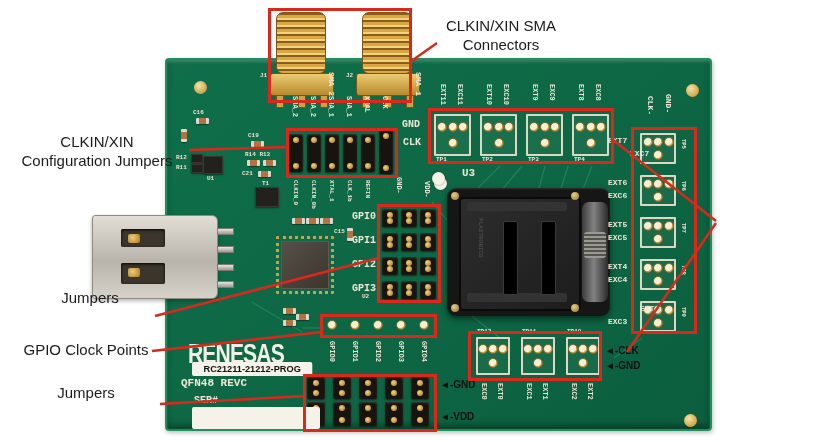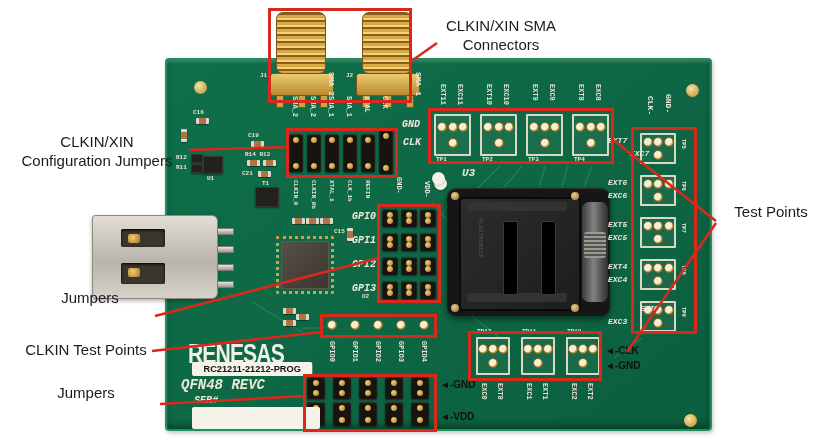--- a/index.html
+++ b/index.html
@@ -8,21 +8,21 @@
   
   .pcb{position:absolute;left:165px;top:58px;width:547px;height:373px;border-radius:4px;
        background:linear-gradient(140deg,#0f6f4a,#0e6845 45%,#0b5e3e);
        border:2px solid #1f8f5c;box-sizing:border-box;
        box-shadow:inset 0 2px 3px rgba(255,255,255,.18), inset 0 -4px 6px rgba(0,0,0,.35), 1px 2px 4px rgba(0,0,0,.25);}
   .hole{position:absolute;width:13px;height:13px;border-radius:50%;
         background:radial-gradient(circle at 38% 35%,#f3e3a6,#cfa54b 70%,#8a6a25);}
   .fid{position:absolute;width:13px;height:13px;border-radius:50%;background:#f4f1e6;box-shadow:0 0 2px rgba(0,0,0,.4);}
   
   .silk{position:absolute;color:#ece7d6;font-family:"Liberation Mono",monospace;font-weight:700;
-        font-size:8px;line-height:1;white-space:nowrap;font-style:italic;}
+        font-size:8px;line-height:1;white-space:nowrap;}
   .vsilk{position:absolute;color:#ece7d6;font-family:"Liberation Mono",monospace;font-weight:700;
          font-size:7px;line-height:1;writing-mode:vertical-rl;white-space:nowrap;letter-spacing:0;}
   .ref{position:absolute;color:#e8e3d0;font-family:"Liberation Mono",monospace;font-size:6px;
        font-weight:700;line-height:1;white-space:nowrap;}
   
   .pasv{position:absolute;width:13px;height:6px;border-radius:1px;
         background:linear-gradient(90deg,#d9d9d2 0 3px,#b5713f 3px 10px,#d9d9d2 10px);box-shadow:0 1px 1px rgba(0,0,0,.4);}
   .pasvV{position:absolute;width:6px;height:13px;border-radius:1px;
         background:linear-gradient(180deg,#d9d9d2 0 3px,#b5713f 3px 10px,#d9d9d2 10px);box-shadow:0 1px 1px rgba(0,0,0,.4);}
   .chipS{position:absolute;background:#23211e;border:1px solid #3a3733;border-radius:1px;box-shadow:0 1px 2px rgba(0,0,0,.5);}
@@ -284,21 +284,21 @@
   <div class="jmp" style="left:359px;top:402px;width:18px;height:24px"></div>
   <div class="jmp" style="left:385px;top:377px;width:18px;height:22px"></div>
   <div class="jmp" style="left:385px;top:402px;width:18px;height:24px"></div>
   <div class="jmp" style="left:411px;top:377px;width:18px;height:22px"></div>
   <div class="jmp" style="left:411px;top:402px;width:18px;height:24px"></div>
   <span class="blkarrow" style="left:440px;top:380px">◄-GND</span>
   <span class="blkarrow" style="left:440px;top:412px">◄-VDD</span>
 
   <div class="renesas">RENESAS</div>
   <div class="plabel">RC21211-21212-PROG</div>
-  <span class="silk" style="left:181px;top:378px;font-size:14px">QFN48 REVC</span>
+  <span class="silk" style="left:181px;top:378px;font-size:11px">QFN48 REVC</span>
   <span class="silk" style="left:194px;top:396px;font-size:10px">SER#</span>
   <div class="blank"></div>
 
   <span class="vsilk" style="left:646px;top:96px;font-size:8px">CLK-</span>
   <span class="vsilk" style="left:664px;top:94px;font-size:8px">GND-</span>
   <div class="tpblock" style="left:640px;top:133px;width:36px;height:31px">
       <i class="pad"></i>
       <i class="pad"></i>
       <i class="pad"></i>
       <i class="pad"></i>
@@ -399,22 +399,21 @@
     <div>Configuration Jumpers</div>
   </div>
   <div class="callout" style="left:430px;top:16px;width:142px">
     <div>CLKIN/XIN SMA</div>
     <div>Connectors</div>
   </div>
   <div class="callout" style="left:14px;top:288px;width:152px">
     <div>Jumpers</div>
   </div>
   <div class="callout" style="left:14px;top:340px;width:144px">
-    <div>CLKIN Test Points</div>
+    <div>GPIO Clock Points</div>
   </div>
   <div class="callout" style="left:6px;top:383px;width:160px">
     <div>Jumpers</div>
   </div>
   <div class="callout" style="left:714px;top:202px;width:114px">
-    <div>Test Points</div>
   </div>
 
 </div>
 
 </body></html>

